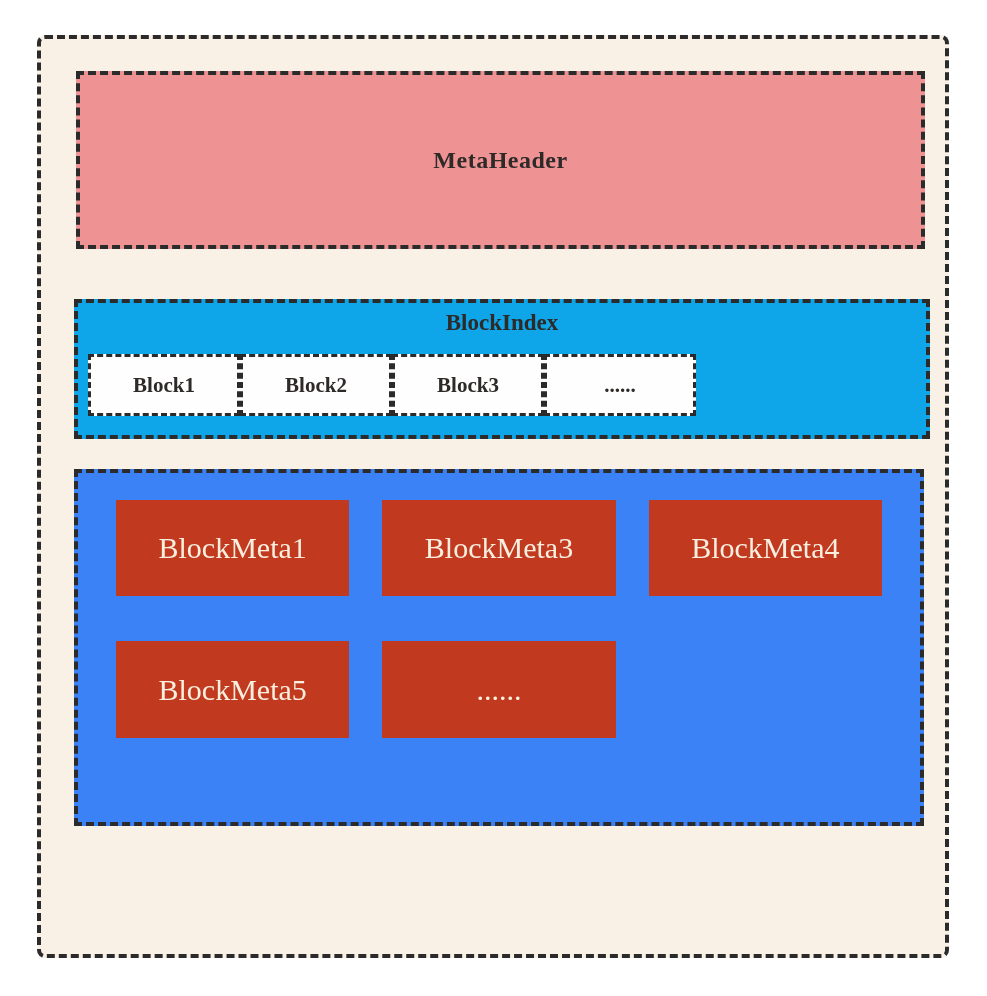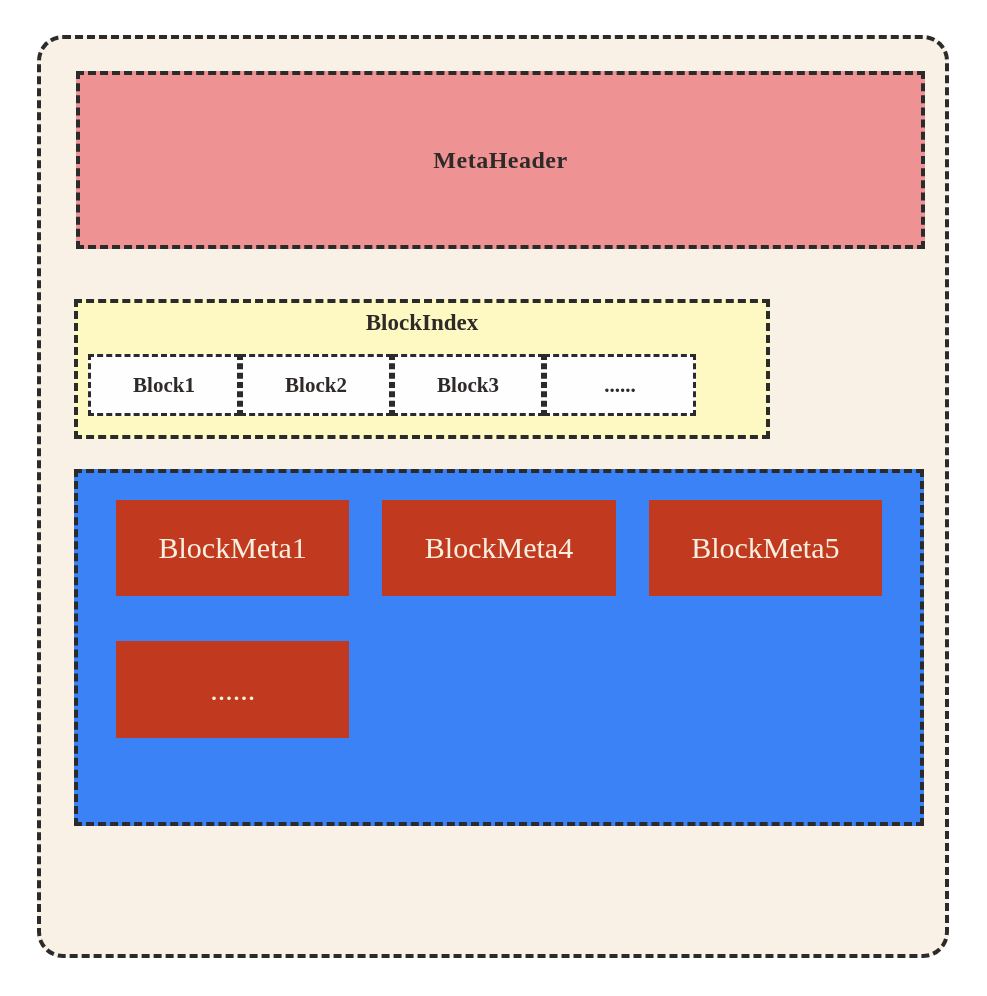--- a/index.html
+++ b/index.html
@@ -18,21 +18,21 @@
   
   .object-meta {
     position: absolute;
     left: 37px;
     top: 35px;
     width: 912px;
     height: 923px;
     box-sizing: border-box;
     background: var(--canvas-bg, #FAF1E6);
     border: 4px dashed var(--border, #2B2B2B);
-    border-radius: 26px;
+    border-radius: 8px;
   }
   
   .meta-header {
     position: absolute;
     left: 35px;
     top: 32px;
     width: 849px;
     height: 178px;
     box-sizing: border-box;
     background: var(--meta-header-fill, #EF9294);
@@ -43,24 +43,24 @@
     font-weight: bold;
     font-size: 24px;
     color: var(--dark-text, #2E2A28);
     letter-spacing: 0.5px;
   }
   
   .block-index {
     position: absolute;
     left: 33px;
     top: 260px;
-    width: 696px;
+    width: 856px;
     height: 140px;
     box-sizing: border-box;
-    background: #fef9c3;
+    background: #0ea5e9;
     border: 4px dashed var(--border, #2B2B2B);
   }
   .block-index-title {
     text-align: center;
     font-weight: bold;
     font-size: 23px;
     color: var(--dark-text, #2E2A28);
     margin-top: 7px;
   }
   .block-row {
@@ -134,20 +134,21 @@
       <div class="block-row">
         <div class="block-cell">Block1</div>
         <div class="block-cell">Block2</div>
         <div class="block-cell">Block3</div>
         <div class="block-cell">......</div>
       </div>
     </div>
 
     <div class="block-meta">
       <div class="meta-box">BlockMeta1</div>
+      <div class="meta-box">BlockMeta3</div>
       <div class="meta-box">BlockMeta4</div>
       <div class="meta-box">BlockMeta5</div>
       <div class="meta-box">......</div>
     </div>
 
 
   </div>
 </div>
 
 </body></html>

